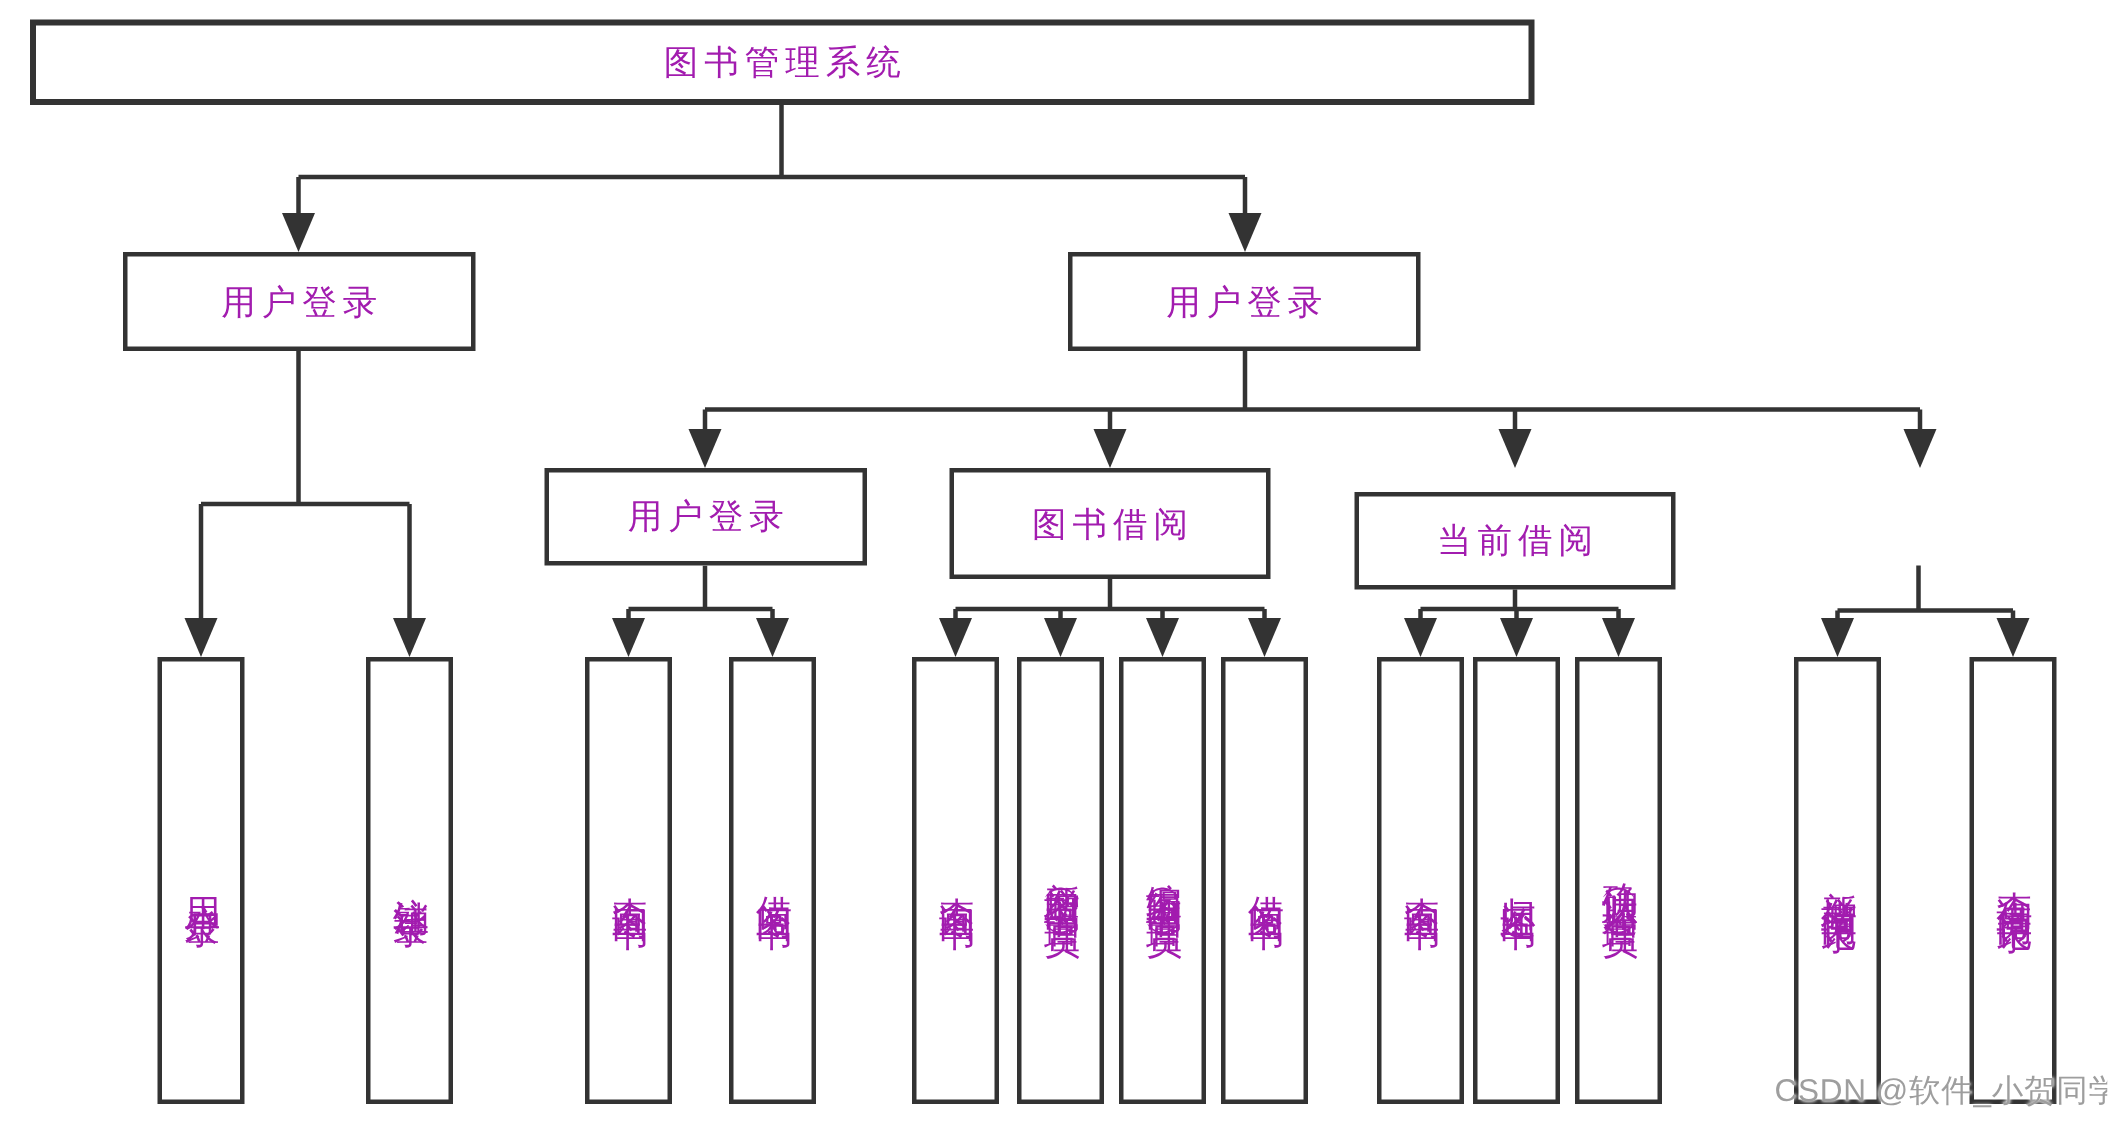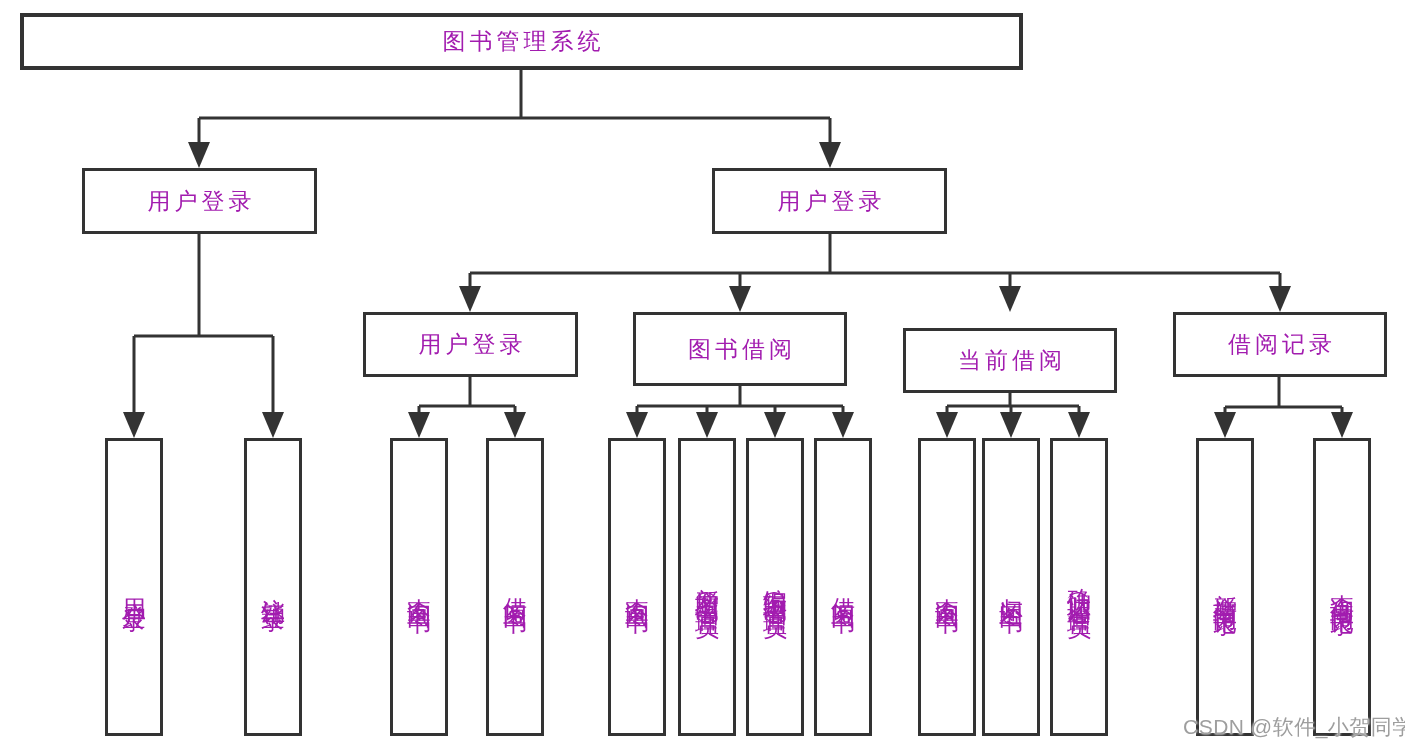--- a/index.html
+++ b/index.html
@@ -77,23 +77,20 @@
 
   <div class="node h" style="left:363px;top:312px;width:215px;height:65px">
     <span>用户登录</span>
   </div>
   <div class="node h" style="left:633px;top:312px;width:214px;height:74px">
     <span>图书借阅</span>
   </div>
   <div class="node h" style="left:903px;top:328px;width:214px;height:65px">
     <span>当前借阅</span>
   </div>
-  <div class="node h" style="left:1173px;top:312px;width:214px;height:65px">
-    <span>借阅记录</span>
-  </div>
 
   <div class="node v" style="left:105px;top:438px;width:58px;height:298px">
     <span>用户登录</span>
   </div>
   <div class="node v" style="left:244px;top:438px;width:58px;height:298px">
     <span>注销登录</span>
   </div>
   <div class="node v" style="left:390px;top:438px;width:58px;height:298px">
     <span>查询图书</span>
   </div>

